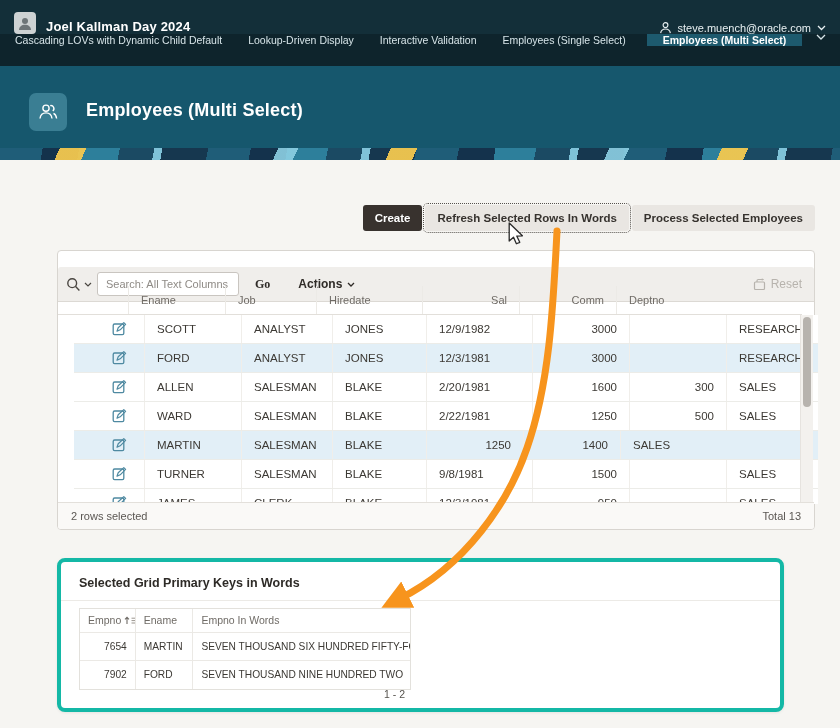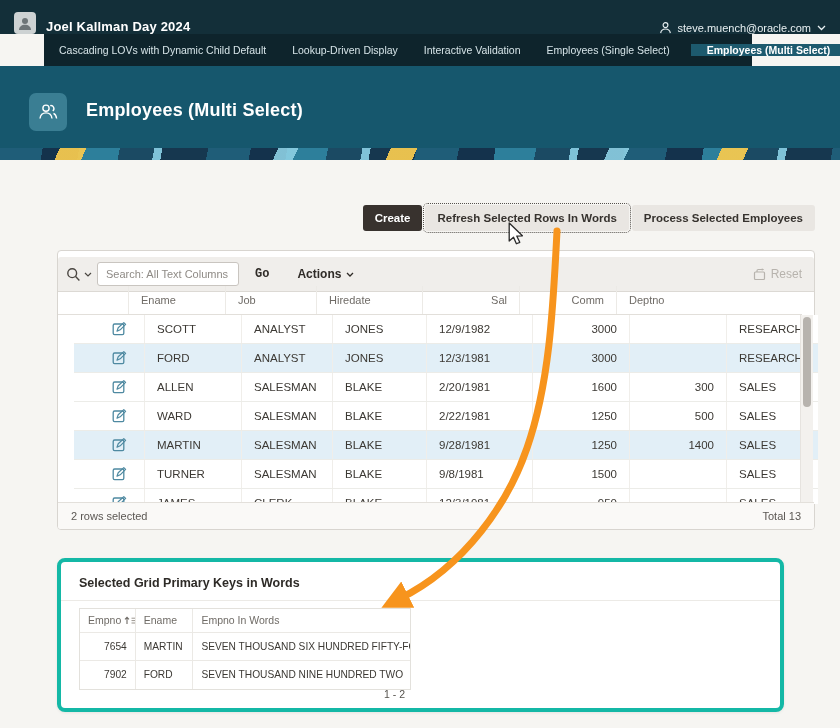--- a/index.html
+++ b/index.html
@@ -10,22 +10,22 @@
   
   .hdr { position:absolute; left:0; top:0; width:840px; height:34px;
          background:var(--header_teal); display:flex; align-items:flex-end; padding:0 14px; }
   .avatar { width:22px; height:22px; border-radius:4px; background:#cdd2d3; margin-right:10px;
             display:flex; align-items:center; justify-content:center; overflow:hidden; }
   .app-title { color:#fff; font-size:13px; font-weight:bold; letter-spacing:.2px; }
   .hdr-right { margin-left:auto; display:flex; align-items:center; gap:6px; color:#e8f0f2; font-size:11px; }
   .hdr-right svg { display:block; }
 
   
-  .tabbar { position:absolute; left:0; top:34px; width:708px; height:32px;
-            background:var(--tabbar_teal); display:flex; align-items:center; padding-left:2px;margin-left:44px; }
+  .tabbar { position:absolute; left:0; top:34px; width:840px; height:32px;
+            background:var(--tabbar_teal); display:flex; align-items:flex-start; padding-left:2px; }
   .tab { color:#d6e4e8; font-size:10.5px; display:flex; align-items:center; padding:0 13px; cursor:pointer; white-space:nowrap; }
   .tab.active { background:var(--active_tab); color:#fff; font-weight:bold; padding:0 16px; margin-left:8px; }
   .tab-chev { display:flex; align-items:center; padding:0 14px; }
 
   
   .hero { position:absolute; left:0; top:66px; width:840px; height:82px; background:var(--hero_teal); }
   .hero-chip { position:absolute; left:29px; top:27px; width:38px; height:38px; border-radius:7px;
                background:var(--chip_teal); display:flex; align-items:center; justify-content:center; }
   .hero-title { position:absolute; left:86px; top:34px; color:#fff; font-size:18px; font-weight:bold; letter-spacing:.2px; }
 
@@ -40,28 +40,28 @@
   .btn-row { position:absolute; top:205px; right:25px; display:flex; gap:3px; height:26px; }
   .btn { font-family:"Liberation Sans",sans-serif; font-size:11.5px; font-weight:bold; border:none;
          border-radius:3px; padding:0 12px; cursor:pointer; }
   .btn.dark { background:var(--dark_button); color:#fff; }
   .btn.light { background:#e9e6e2; color:#36322e; }
   .btn.focus-dotted { outline:1px dotted #56524d; outline-offset:1px; }
 
   
   .grid { position:absolute; left:57px; top:250px; width:758px; height:280px;
           background:#fff; border:1px solid #d8d5d0; border-radius:4px; }
-  .ig-toolbar { position:absolute; left:0; top:6px; width:100%; height:35px; background:#f0eeeb;
+  .ig-toolbar { position:absolute; left:0; top:16px; width:100%; height:35px; background:#f0eeeb;
                 border-bottom:1px solid #dcd9d4; border-radius:3px 3px 0 0;
                 display:flex; align-items:center; padding:0 12px 0 8px; }
   .search-cluster { display:flex; align-items:center; gap:3px; color:#4a4641; }
   .search-input { width:142px; height:24px; margin-left:5px; border:1px solid #c9c5c0; border-radius:3px;
                   background:#fff; font-family:"Liberation Sans",sans-serif; font-size:11px; color:#403c38; padding:0 8px; }
   .search-input::placeholder { color:#8f8b86; }
-  .go-btn { background:none; border:none; font-family:Liberation Mono, monospace; font-size:12px; font-weight:bold;
+  .go-btn { background:none; border:none; font-family:Liberation Serif, serif; font-size:12px; font-weight:bold;
             color:#2f2b27; margin-left:16px; cursor:pointer; }
   .actions-btn { background:none; border:none; font-family:"Liberation Sans",sans-serif; font-size:12px; font-weight:bold;
                  color:#2f2b27; margin-left:28px; cursor:pointer; display:flex; align-items:center; gap:5px; }
   .reset-btn { margin-left:auto; display:flex; align-items:center; gap:5px; background:none; border:none;
                font-family:"Liberation Sans",sans-serif; font-size:12px; color:#b7b3ad; cursor:default; }
 
   .ig-head { position:absolute; left:0; top:35px; width:744px; height:29px; display:flex;
              border-bottom:1px solid #e2dfda; }
   .hc { font-size:11px; color:#6f6b66; line-height:28px; padding:0 12px; border-right:1px solid #ecEAe6;
         border-right:1px solid #eceae6; white-space:nowrap; overflow:hidden; }
@@ -267,21 +267,20 @@
         <div class="gr sel">
     <div class="c w-edit">
       <svg class="edit-ic" width="15" height="15" viewBox="0 0 15 15">
         <rect x="1.2" y="3" width="10.6" height="10.6" rx="1.4" fill="none" stroke="#4E89A1" stroke-width="1.3"></rect>
         <path d="M5 10.2l1.2-3.4 5.6-5.2 1.8 1.8-5.4 5.4z" fill="none" stroke="#4E89A1" stroke-width="1.2" stroke-linejoin="round"></path>
       </svg>
     </div>
     <div class="c w-ename f-ename">MARTIN</div>
     <div class="c w-job f-job">SALESMAN</div>
     <div class="c w-mgr f-mgr">BLAKE</div>
-    <div class="c w-hire f-hiredate">9/28/1981</div>
     <div class="c w-sal num f-sal">1250</div>
     <div class="c w-comm num f-comm">1400</div>
     <div class="c w-dept f-deptno">SALES</div>
   </div>
         <div class="gr">
     <div class="c w-edit">
       <svg class="edit-ic" width="15" height="15" viewBox="0 0 15 15">
         <rect x="1.2" y="3" width="10.6" height="10.6" rx="1.4" fill="none" stroke="#4E89A1" stroke-width="1.3"></rect>
         <path d="M5 10.2l1.2-3.4 5.6-5.2 1.8 1.8-5.4 5.4z" fill="none" stroke="#4E89A1" stroke-width="1.2" stroke-linejoin="round"></path>
       </svg>

